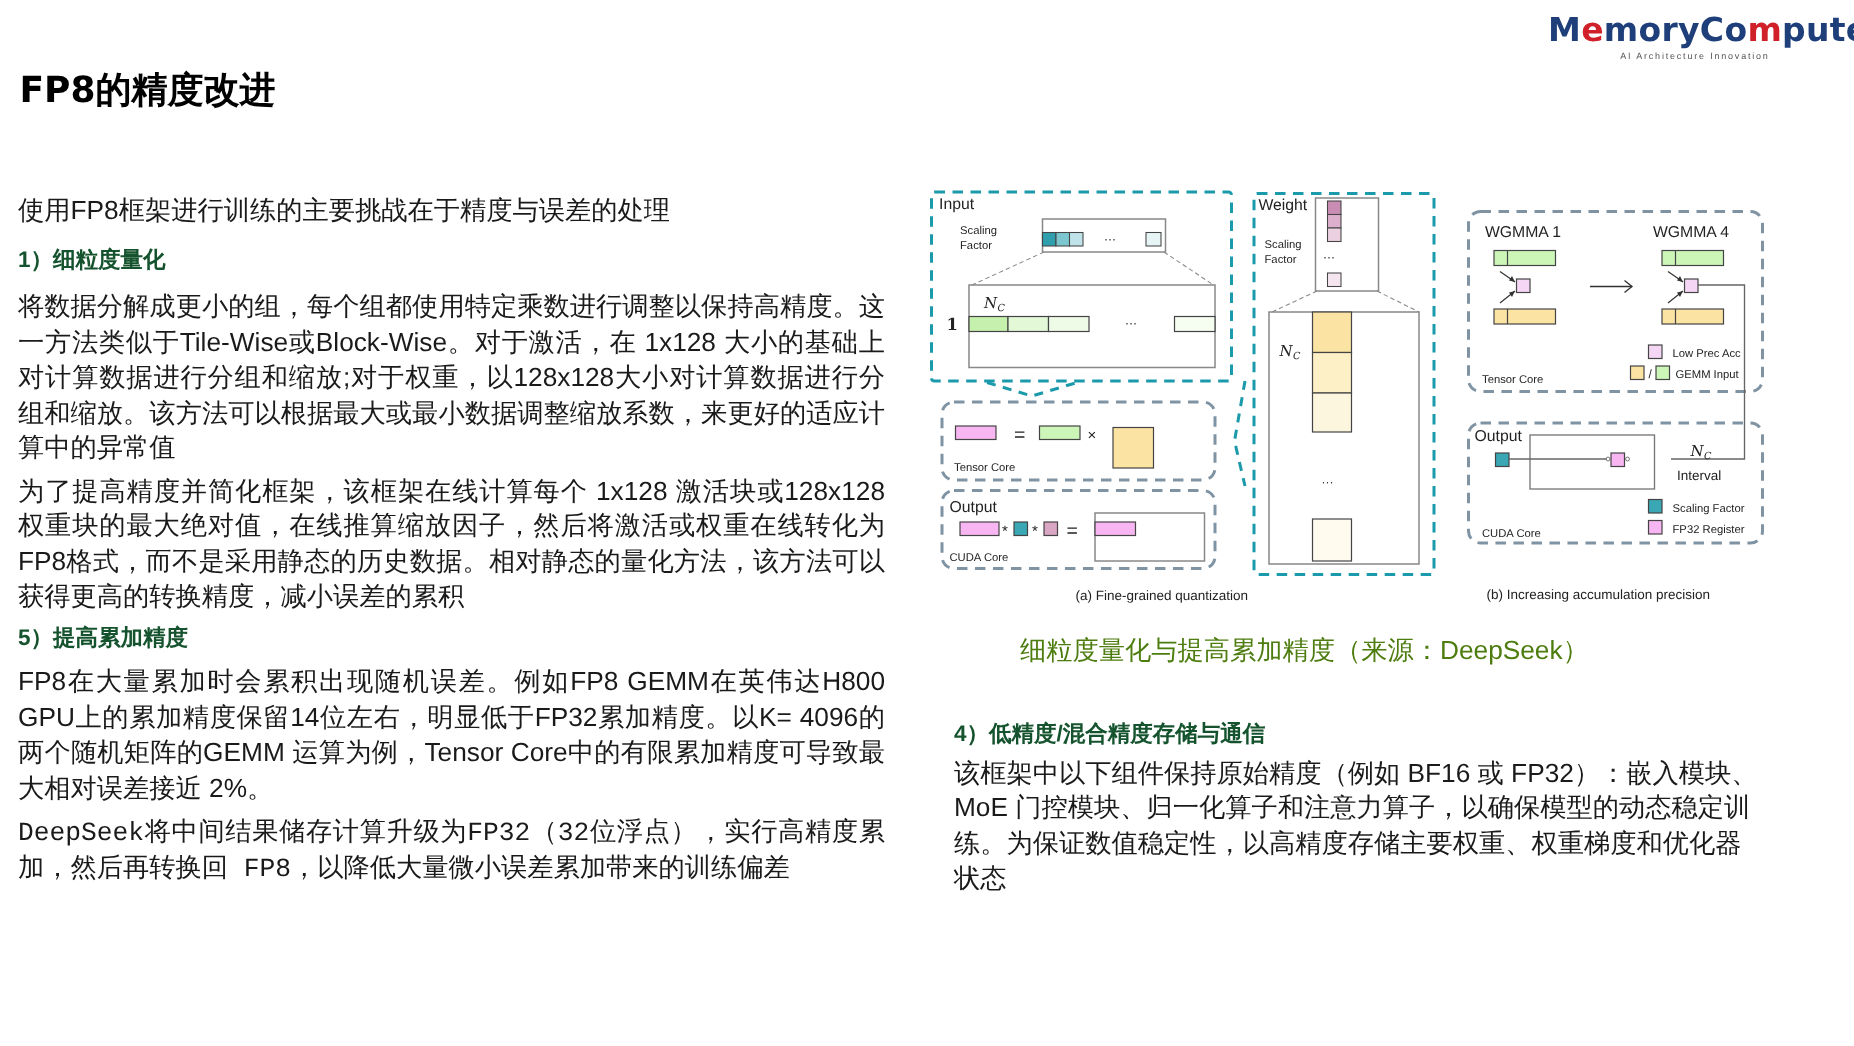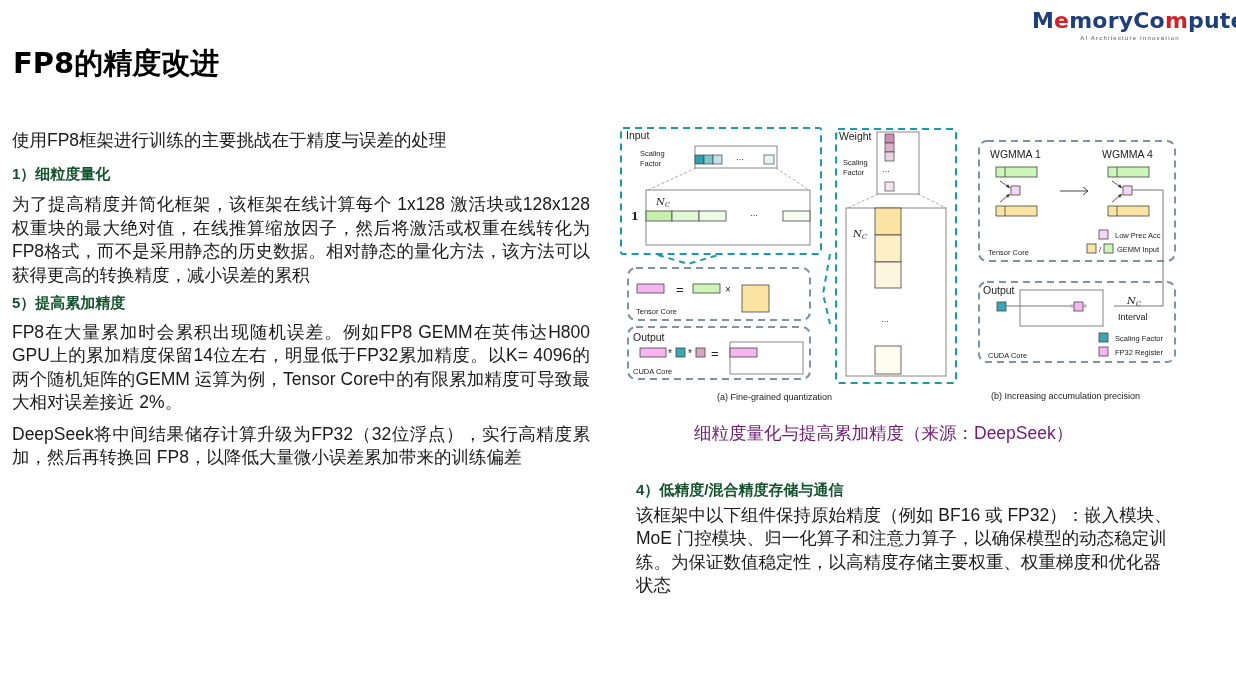--- a/index.html
+++ b/index.html
@@ -4,56 +4,57 @@
   <style>
     * { margin: 0; padding: 0; box-sizing: border-box; }
     html, body { width: 1236px; height: 697px; background: #ffffff; overflow: hidden; }
     body { position: relative; font-family: "Liberation Sans", "DejaVu Sans", sans-serif; color: #1a1a1a; }
 
     .logo { position: absolute; left: 1032px; top: 8px; width: 196px; text-align: center; }
     .logo-main { font-family: "DejaVu Sans", sans-serif; font-weight: bold; font-size: 22px; color: #1f3f7a; letter-spacing: 0.2px; line-height: 26px; }
     .logo-main .accent { color: #d0212b; }
     .logo-sub { font-size: 6px; color: #555; letter-spacing: 1.2px; margin-top: 1px; }
 
-    .page-title { position: absolute; left: 13px; top: 44px; font-size: 29px; font-weight: bold; color: #000; font-family: "DejaVu Sans", sans-serif; letter-spacing: 0px; text-align: right; }
+    .page-title { position: absolute; left: 13px; top: 44px; font-size: 24px; font-weight: bold; color: #000; font-family: "DejaVu Sans", sans-serif; letter-spacing: 0px; text-align: right; }
 
     .col { position: absolute; font-size: 17.5px; line-height: 23.5px; color: #1a1a1a; }
     .col-left { left: 12px; top: 129px; width: 578px; }
     .col-right { left: 636px; top: 478px; width: 540px; }
 
     .p { margin-bottom: 7px; }
     .p.tight { margin-bottom: 2px; }
     .h { color: #14532d; font-weight: bold; font-size: 15px; line-height: 23.5px; margin-bottom: 6px; }
 
     .figure { position: absolute; left: 618px; top: 124px; width: 570px; height: 286px; }
     .figure svg { width: 570px; height: 286px; display: block; }
     .fig-text { font-family: "Liberation Sans", sans-serif; fill: #222; }
 
-    .figure-caption { position: absolute; left: 694px; top: 421px; font-size: 17.5px; color: #701a75; }
+    .figure-caption { position: absolute; left: 680px; top: 421px; font-size: 17.5px; color: #4d7c0f; }
   </style>
 </head>
 <body>
 
 <div class="logo">
   <div class="logo-main"><span>M</span><span class="accent">e</span><span>moryCo</span><span class="accent">m</span><span>pute</span></div>
   <div class="logo-sub">AI Architecture Innovation</div>
 </div>
 
 <div class="page-title">FP8的精度改进</div>
 
 <div class="col col-left">
   <div class="p" style="margin-bottom:9px;">使用FP8框架进行训练的主要挑战在于精度与误差的处理</div>
 
   <div class="h" style="margin-bottom:8px;">1）细粒度量化</div>
+  <div class="p" style="margin-bottom:5px; text-align:justify;">将数据分解成更小的组，每个组都使用特定乘数进行调整以保持高精度。这一方法类似于Tile-Wise或Block-Wise。对于激活，在 1x128 大小的基础上对计算数据进行分组和缩放;对于权重，以128x128大小对计算数据进行分组和缩放。该方法可以根据最大或最小数据调整缩放系数，来更好的适应计算中的异常值</div>
 
   <div class="p" style="margin-bottom:4px; text-align:justify;">为了提高精度并简化框架，该框架在线计算每个  1x128  激活块或128x128权重块的最大绝对值，在线推算缩放因子，然后将激活或权重在线转化为FP8格式，而不是采用静态的历史数据。相对静态的量化方法，该方法可以获得更高的转换精度，减小误差的累积</div>
 
   <div class="h" style="margin-bottom:6px;">5）提高累加精度</div>
   <div class="p" style="margin-bottom:8px; text-align:justify;">FP8在大量累加时会累积出现随机误差。例如FP8  GEMM在英伟达H800  GPU上的累加精度保留14位左右，明显低于FP32累加精度。以K= 4096的两个随机矩阵的GEMM  运算为例，Tensor  Core中的有限累加精度可导致最大相对误差接近 2%。</div>
-  <div class="p" style="text-align:justify;">DeepSeek将中间结果储存计算升级为FP32（32位浮点），实行高精度累加，然后再转换回 FP8，以降低大量微小误差累加带来的训练偏差</div>
+  <div class="p" style="text-align:justify;font-family:Liberation Mono, monospace;">DeepSeek将中间结果储存计算升级为FP32（32位浮点），实行高精度累加，然后再转换回 FP8，以降低大量微小误差累加带来的训练偏差</div>
 </div>
 
 <div class="figure">
   <svg viewBox="0 0 570 286" xmlns="http://www.w3.org/2000/svg">
 
     <rect x="3" y="4" width="200" height="126" rx="2" fill="none" stroke="#1a9aaa" stroke-width="2" stroke-dasharray="7,5"></rect>
     <text class="fig-text" x="8" y="15" font-size="10.5">Input</text>
     <text class="fig-text" x="22" y="32" font-size="7.5">Scaling</text>
     <text class="fig-text" x="22" y="42" font-size="7.5">Factor</text>
 

